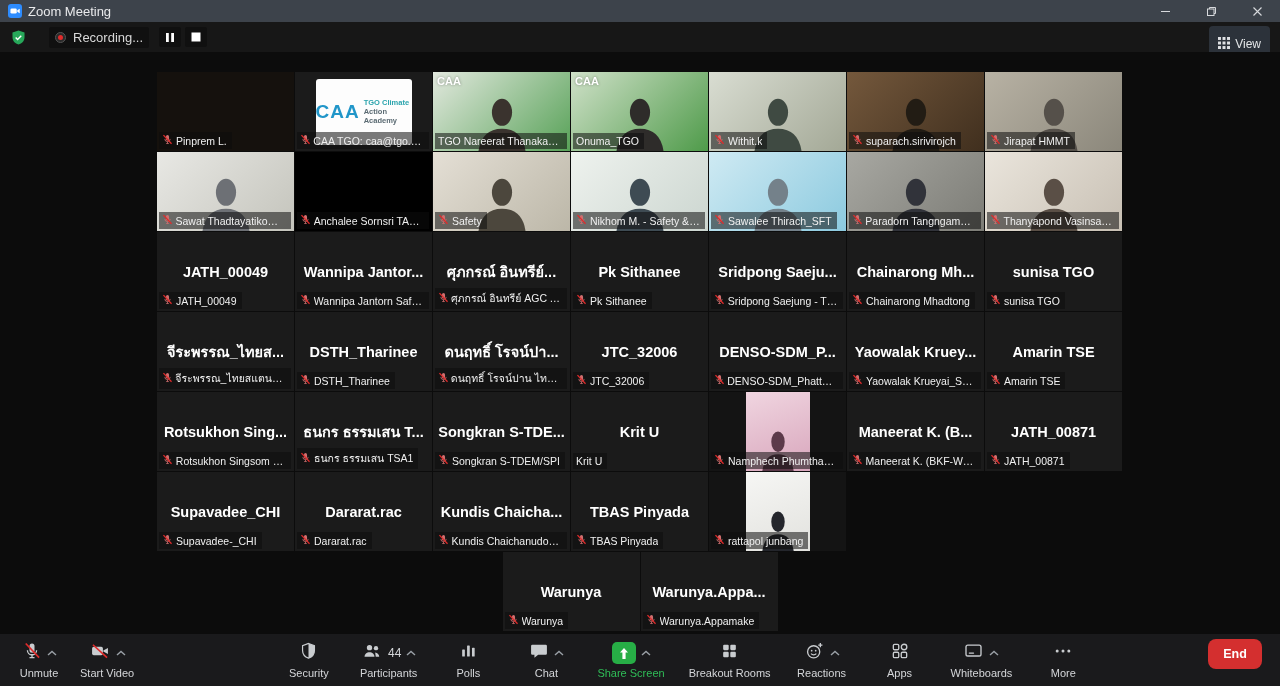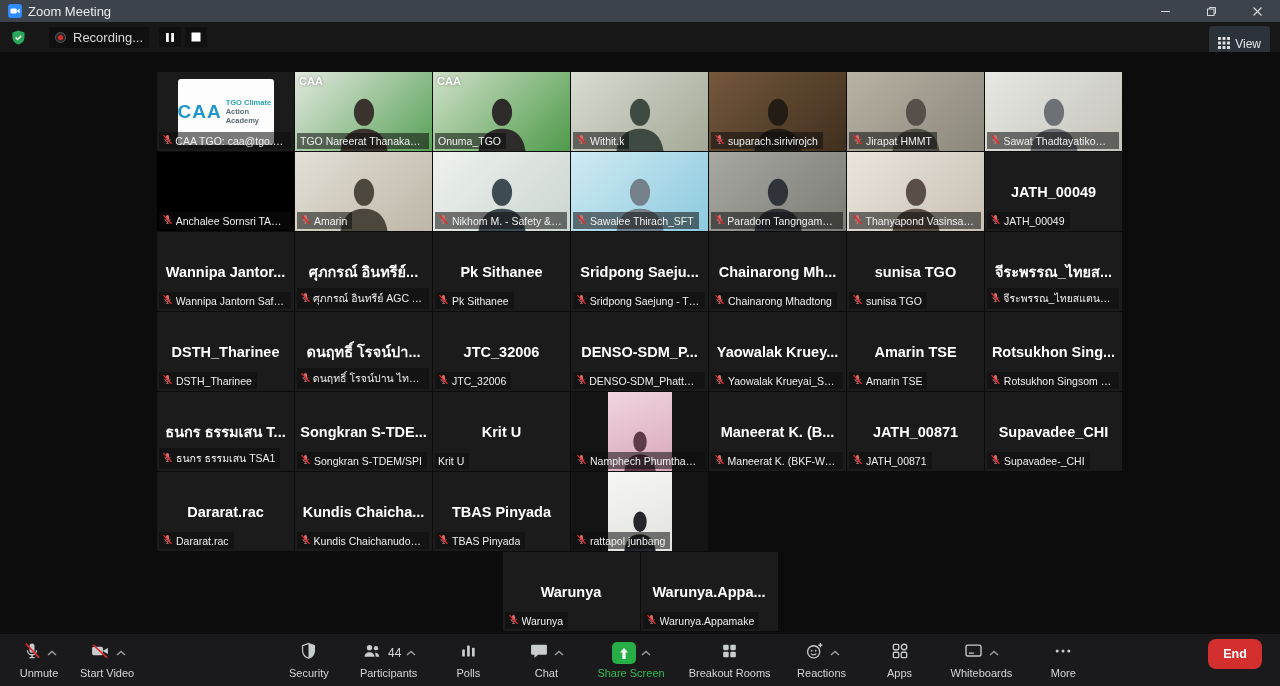--- a/index.html
+++ b/index.html
@@ -154,20 +154,31 @@
             <rect x="9.8" y="9.8" width="3.2" height="3.2"></rect>
           </svg>
       </span>
       <span>View</span>
     </button>
   </div>
 
   <div class="stage">
     <div class="grid" id="grid-main">
         <div class="tile">
+          <div class="tile-bg" style="background: rgb(21, 17, 13);"></div>
+          <div class="tile-label">
+            <span><svg width="11" height="11" viewBox="0 0 12 12">
+                <path d="M6 1.2a1.7 1.7 0 0 1 1.7 1.7v2.6a1.7 1.7 0 1 1-3.4 0V2.9A1.7 1.7 0 0 1 6 1.2z" fill="#cf6f6f"></path>
+                <path d="M3.1 5.4a2.9 2.9 0 0 0 5.8 0M6 8.4v1.8M4.6 10.4h2.8" stroke="#cf6f6f" stroke-width=".9" fill="none"></path>
+                <path d="M1.6 1.2l8.8 9.4" stroke="#e02b2b" stroke-width="1.4"></path>
+              </svg></span>
+            <span>Pinprem L.</span>
+          </div>
+        </div>
+        <div class="tile">
           <div class="tile-bg" style="background: rgb(27, 27, 27);"></div>
           <div class="logo-card">
             <span class="logo-caa">CAA</span>
             <span class="logo-lines">
               <span class="logo-l1">TGO Climate</span>
               <span class="logo-l2">Action Academy</span>
             </span>
           </div>
           <div class="tile-label">
             <span><svg width="11" height="11" viewBox="0 0 12 12">
@@ -283,21 +294,21 @@
               <ellipse cx="50" cy="20" rx="12" ry="14" fill="#4c473d"></ellipse>
               <path d="M22 60 Q26 37 50 37 Q74 37 78 60 Z" fill="#4c473d"></path>
             </svg>
           </div>
           <div class="tile-label">
             <span><svg width="11" height="11" viewBox="0 0 12 12">
                 <path d="M6 1.2a1.7 1.7 0 0 1 1.7 1.7v2.6a1.7 1.7 0 1 1-3.4 0V2.9A1.7 1.7 0 0 1 6 1.2z" fill="#cf6f6f"></path>
                 <path d="M3.1 5.4a2.9 2.9 0 0 0 5.8 0M6 8.4v1.8M4.6 10.4h2.8" stroke="#cf6f6f" stroke-width=".9" fill="none"></path>
                 <path d="M1.6 1.2l8.8 9.4" stroke="#e02b2b" stroke-width="1.4"></path>
               </svg></span>
-            <span>Amarin</span>
+            <span>Safety</span>
           </div>
         </div>
         <div class="tile">
           <div class="tile-bg" style="background: linear-gradient(135deg, rgb(238, 242, 238), rgb(204, 214, 208));">
             <svg class="sil" viewBox="0 0 100 60" preserveAspectRatio="none">
               <ellipse cx="50" cy="20" rx="12" ry="14" fill="#3e4b53"></ellipse>
               <path d="M22 60 Q26 37 50 37 Q74 37 78 60 Z" fill="#3e4b53"></path>
             </svg>
           </div>
           <div class="tile-label">

